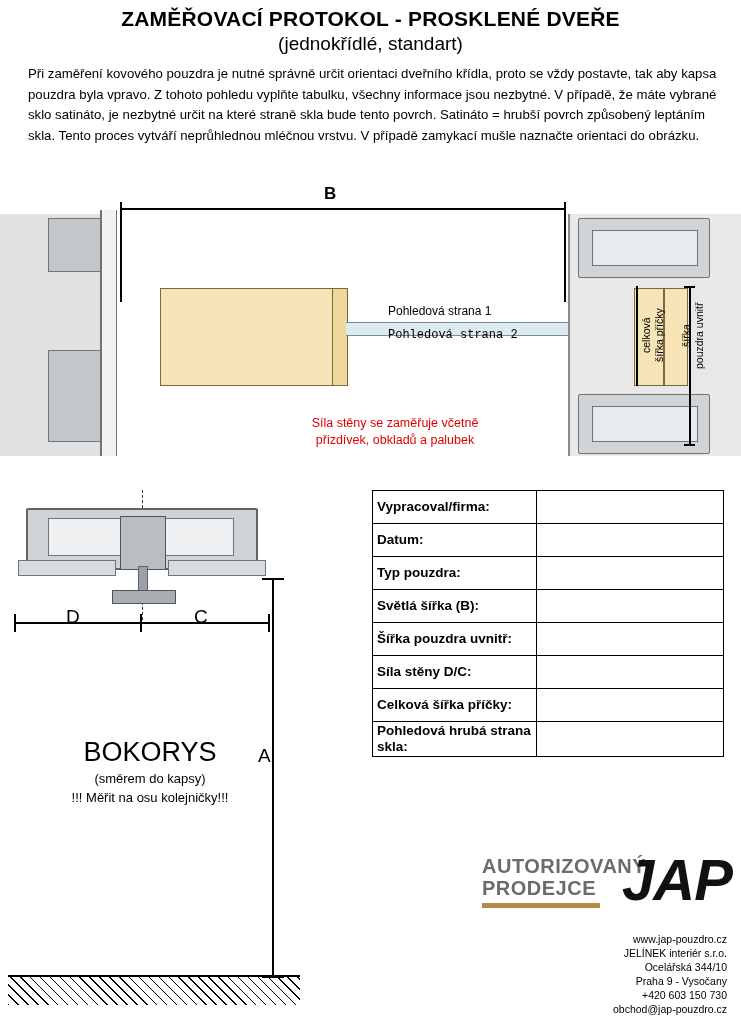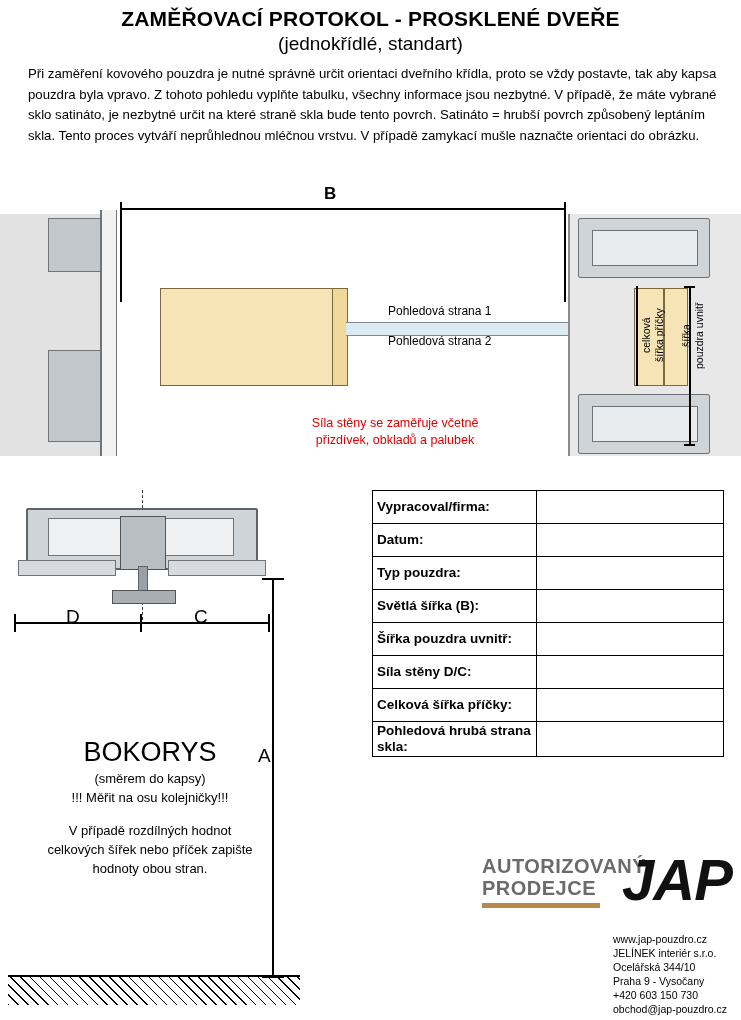--- a/index.html
+++ b/index.html
@@ -331,20 +331,21 @@
     font-size: 58px;
     font-weight: bold;
     color: #111;
     letter-spacing: -1px;
     line-height: 62px;
     font-style: italic;
   }
   .footer-contact {
     position: absolute;
     right: 14px; top: 932px;
+    text-align: right;
     font-size: 10.5px;
     line-height: 14px;
     color: #000;
   }
 </style>
 </head>
 <body>
 
 <div class="page">
 
@@ -364,21 +365,21 @@
     <div class="wall-left"></div>
     <div class="wall-left-inner"></div>
     <div class="wall-left-inner2"></div>
     <div class="jamb-left"></div>
 
     <div class="door-leaf"></div>
     <div class="leaf-edge"></div>
     <div class="glass"></div>
 
     <div class="label-side" style="left:388px; top:104px;">Pohledová strana 1</div>
-    <div class="label-side" style="left:388px; top:134px;">Pohledová strana 2</div>
+    <div class="label-side" style="left:388px; top:128px;font-family:Liberation Mono, monospace;">Pohledová strana 2</div>
 
     <div class="right-frame">
       <div class="rf-part" style="left:8px; top:4px; width:130px; height:58px; border-radius:2px;"></div>
       <div class="rf-part" style="left:22px; top:16px; width:104px; height:34px; background:#e8ebee;"></div>
       <div class="rf-part" style="left:8px; top:180px; width:130px; height:58px; border-radius:2px;"></div>
       <div class="rf-part" style="left:22px; top:192px; width:104px; height:34px; background:#e8ebee;"></div>
     </div>
     <div class="pocket-right"></div>
     <div class="pocket-right2"></div>
 
@@ -421,25 +422,20 @@
 
   <div class="dim-line" style="position:absolute; left:272px; top:578px; width:1.5px; height:400px;"></div>
   <div class="dim-line" style="position:absolute; left:262px; top:578px; width:22px; height:1.5px;"></div>
   <div class="dim-line" style="position:absolute; left:262px; top:976px; width:22px; height:1.5px;"></div>
   <div class="a-label">A</div>
 
   <div class="bokorys-text">
     <div class="bokorys-title">BOKORYS</div>
     <div class="bokorys-sub">(směrem do kapsy)</div>
     <div class="bokorys-sub">!!! Měřit na osu kolejničky!!!</div>
-    <div class="bokorys-note">
-      <span>V případě rozdílných hodnot</span><br>
-      <span>celkových šířek nebo příček zapište</span><br>
-      <span>hodnoty obou stran.</span>
-    </div>
   </div>
 
   <div class="hatch-ground"></div>
 
   <table class="form-table">
     <tbody>
       <tr>
         <td class="lbl">Vypracoval/firma:</td>
         <td class="val"></td>
       </tr>

